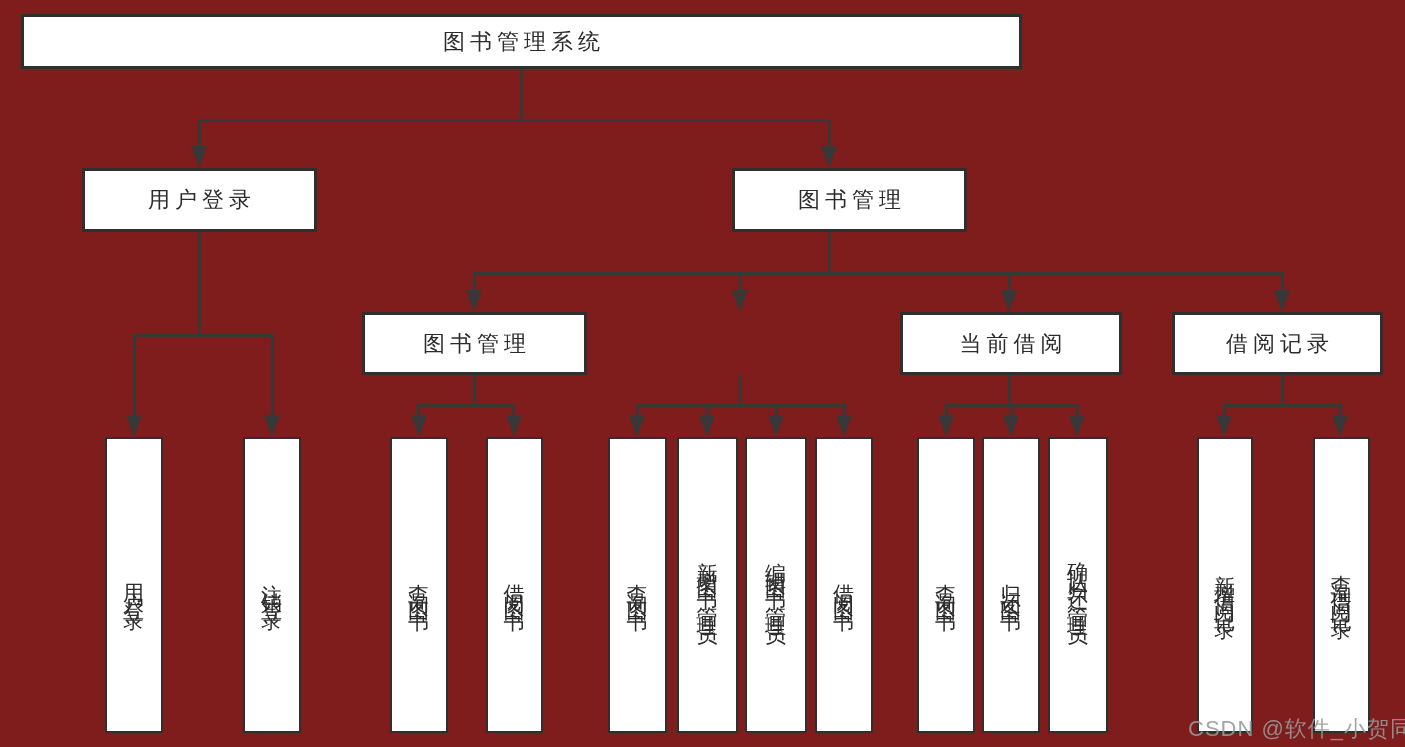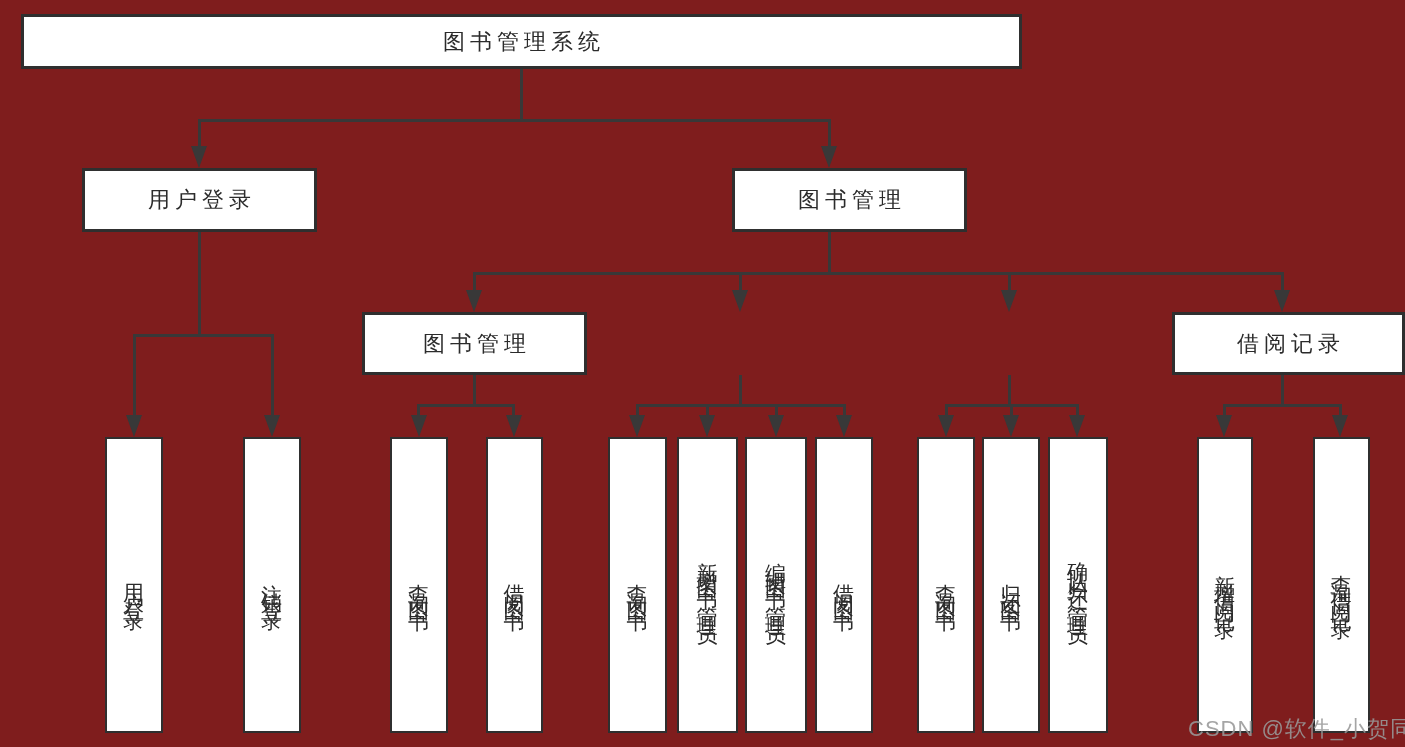--- a/index.html
+++ b/index.html
@@ -59,21 +59,22 @@
   <div class="vl" style="left:473px;top:272px;height:20px;"></div>
   <div class="arrow" style="left:466px;top:290px;"></div>
   <div class="vl" style="left:739px;top:272px;height:20px;"></div>
   <div class="arrow" style="left:732px;top:290px;"></div>
   <div class="vl" style="left:1008px;top:272px;height:20px;"></div>
   <div class="arrow" style="left:1001px;top:290px;"></div>
   <div class="vl" style="left:1281px;top:272px;height:20px;"></div>
   <div class="arrow" style="left:1274px;top:290px;"></div>
 
   <div class="hbox" style="left:362px;top:312px;width:225px;height:63px;">图书管理</div>
-  <div class="hbox" style="left:1172px;top:312px;width:233px;height:63px;">借阅记录</div>
+  <div class="hbox" style="left:900px;top:312px;width:222px;height:63px;">当前借阅</div>
+  <div class="hbox" style="left:1172px;top:312px;width:211px;height:63px;">借阅记录</div>
 
   <div class="vl" style="left:473px;top:375px;height:32px;"></div>
   <div class="hl" style="left:417px;top:404px;width:98px;"></div>
   <div class="vl" style="left:417px;top:404px;height:12px;"></div>
   <div class="arrow" style="left:411px;top:415px;"></div>
   <div class="vl" style="left:512px;top:404px;height:12px;"></div>
   <div class="arrow" style="left:506px;top:415px;"></div>
 
   <div class="vl" style="left:739px;top:375px;height:32px;"></div>
   <div class="hl" style="left:636px;top:404px;width:210px;"></div>

